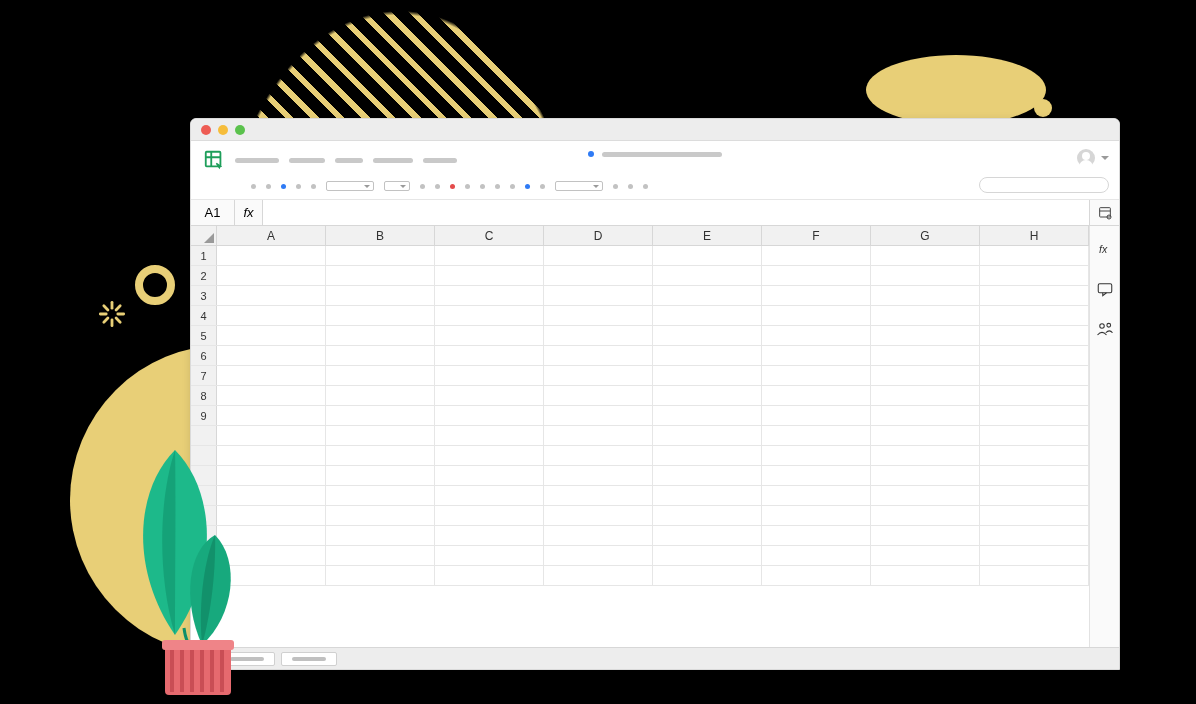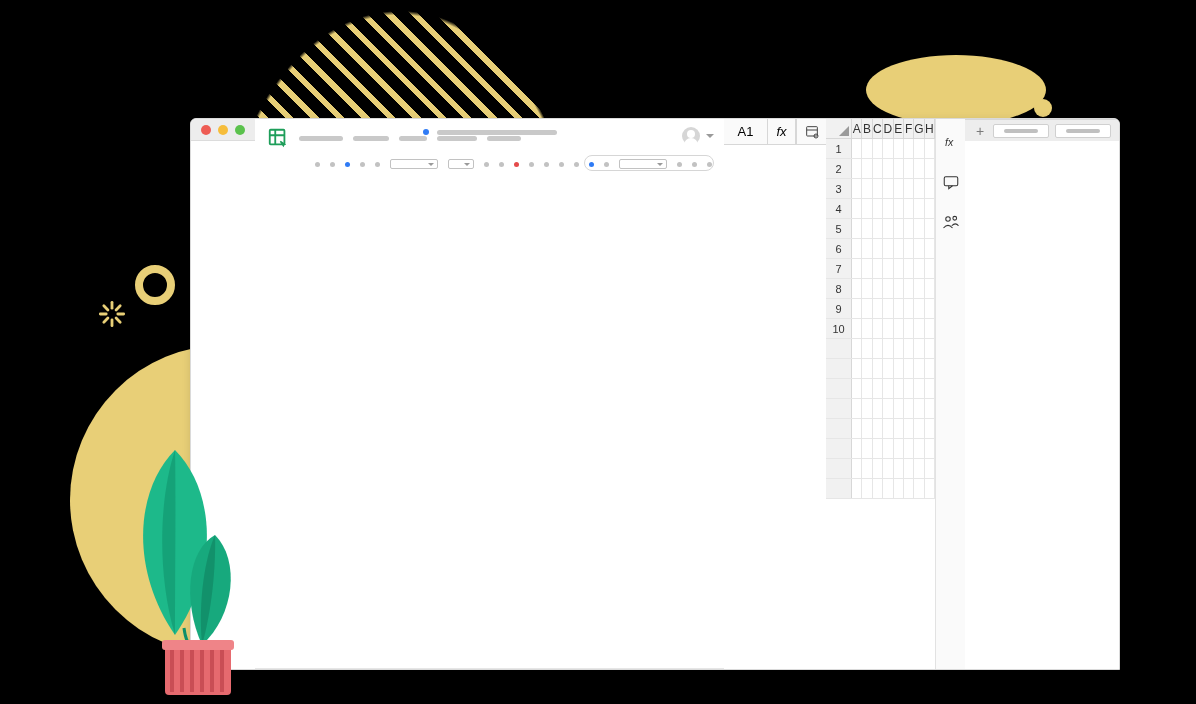--- a/index.html
+++ b/index.html
@@ -48,21 +48,21 @@
 
   
   .window {
     position: absolute;
     left: 190px; top: 118px;
     width: 930px; height: 552px;
     background: #fff;
     border: 1px solid #dadada;
     border-radius: 6px 6px 0 0;
     box-shadow: 0 2px 8px rgba(0,0,0,0.12);
-    display: flex; flex-direction: row;
+    display: flex; flex-direction: column;
     overflow: hidden;
     z-index: 20;
   }
   .titlebar {
     height: 22px; background: #ededed;
     display: flex; align-items: center; padding: 0 10px; gap: 7px;
     border-bottom: 1px solid #dcdcdc;
   }
   .dot { width: 10px; height: 10px; border-radius: 50%; }
   .dot.r{background:#ee5c54}.dot.y{background:#f6bd3b}.dot.g{background:#5bc24d}
@@ -366,31 +366,20 @@
             <div class="cell"></div>
             <div class="cell"></div>
             <div class="cell"></div>
             <div class="cell"></div>
             <div class="cell"></div>
             <div class="cell"></div>
             <div class="cell"></div>
             <div class="cell"></div>
           </div>
           <div class="row">
-            <div class="rh">10</div>
-            <div class="cell"></div>
-            <div class="cell"></div>
-            <div class="cell"></div>
-            <div class="cell"></div>
-            <div class="cell"></div>
-            <div class="cell"></div>
-            <div class="cell"></div>
-            <div class="cell"></div>
-          </div>
-          <div class="row">
             <div class="rh"></div>
             <div class="cell"></div>
             <div class="cell"></div>
             <div class="cell"></div>
             <div class="cell"></div>
             <div class="cell"></div>
             <div class="cell"></div>
             <div class="cell"></div>
             <div class="cell"></div>
           </div>

